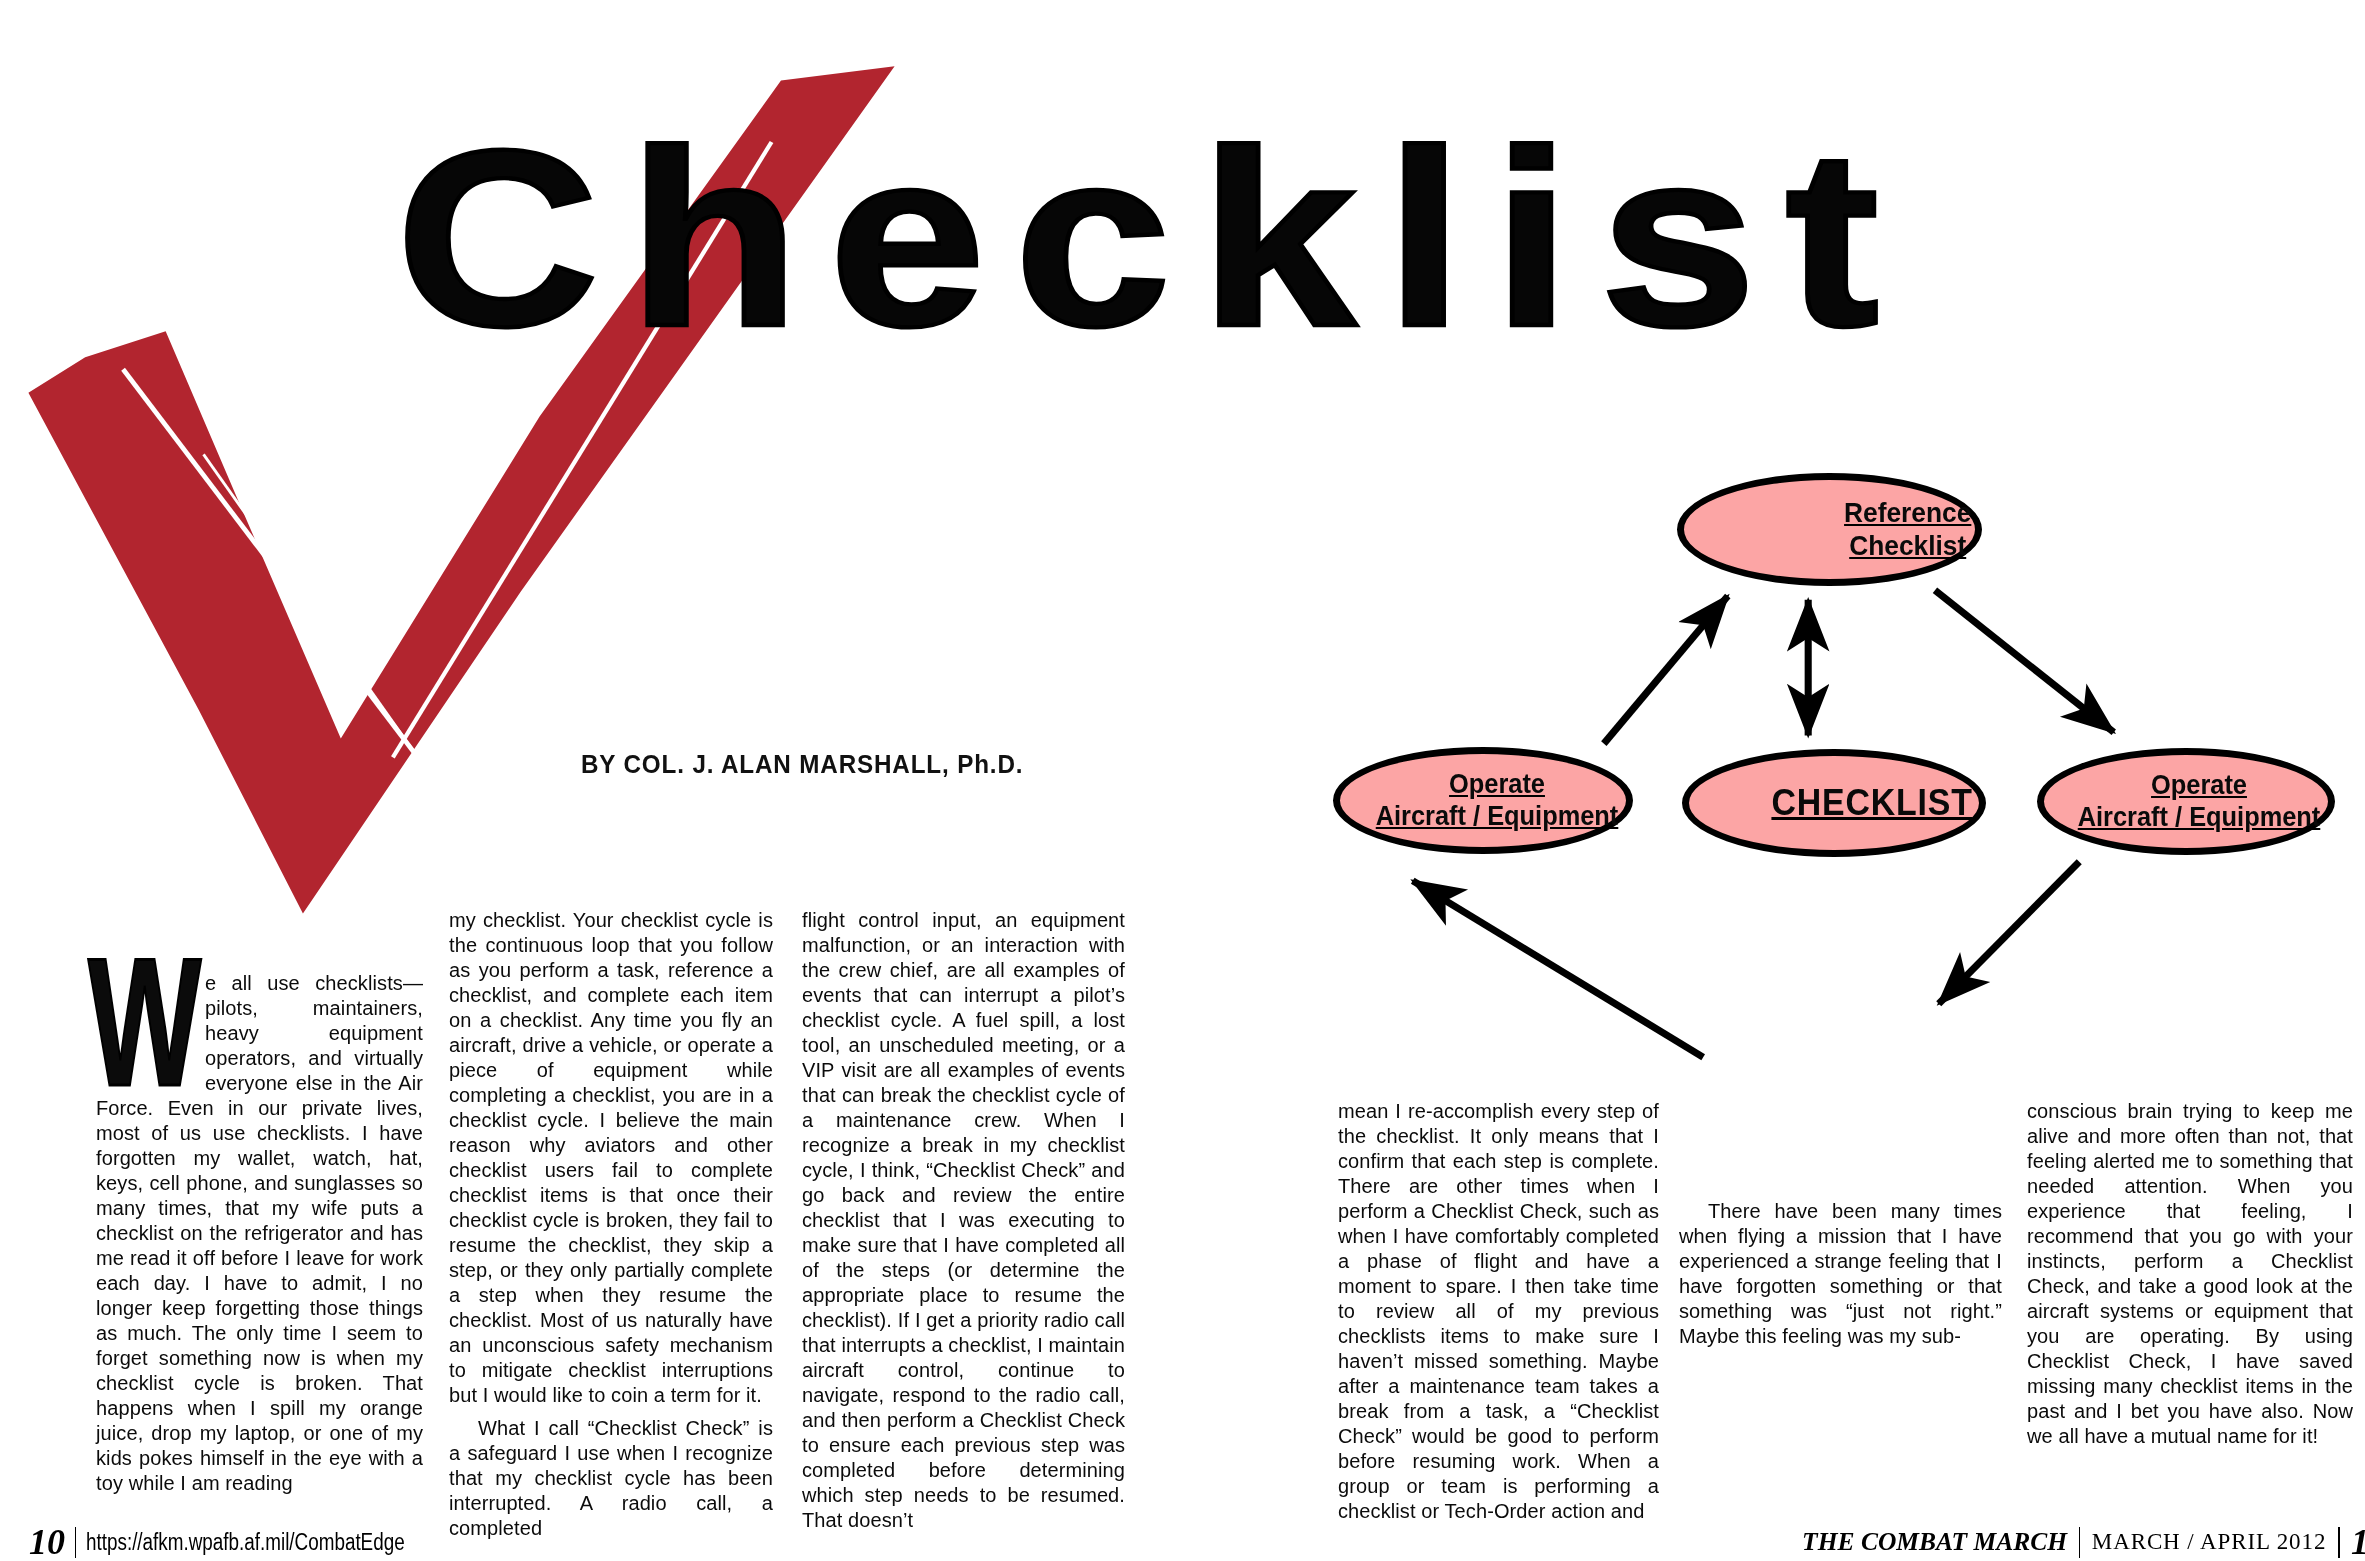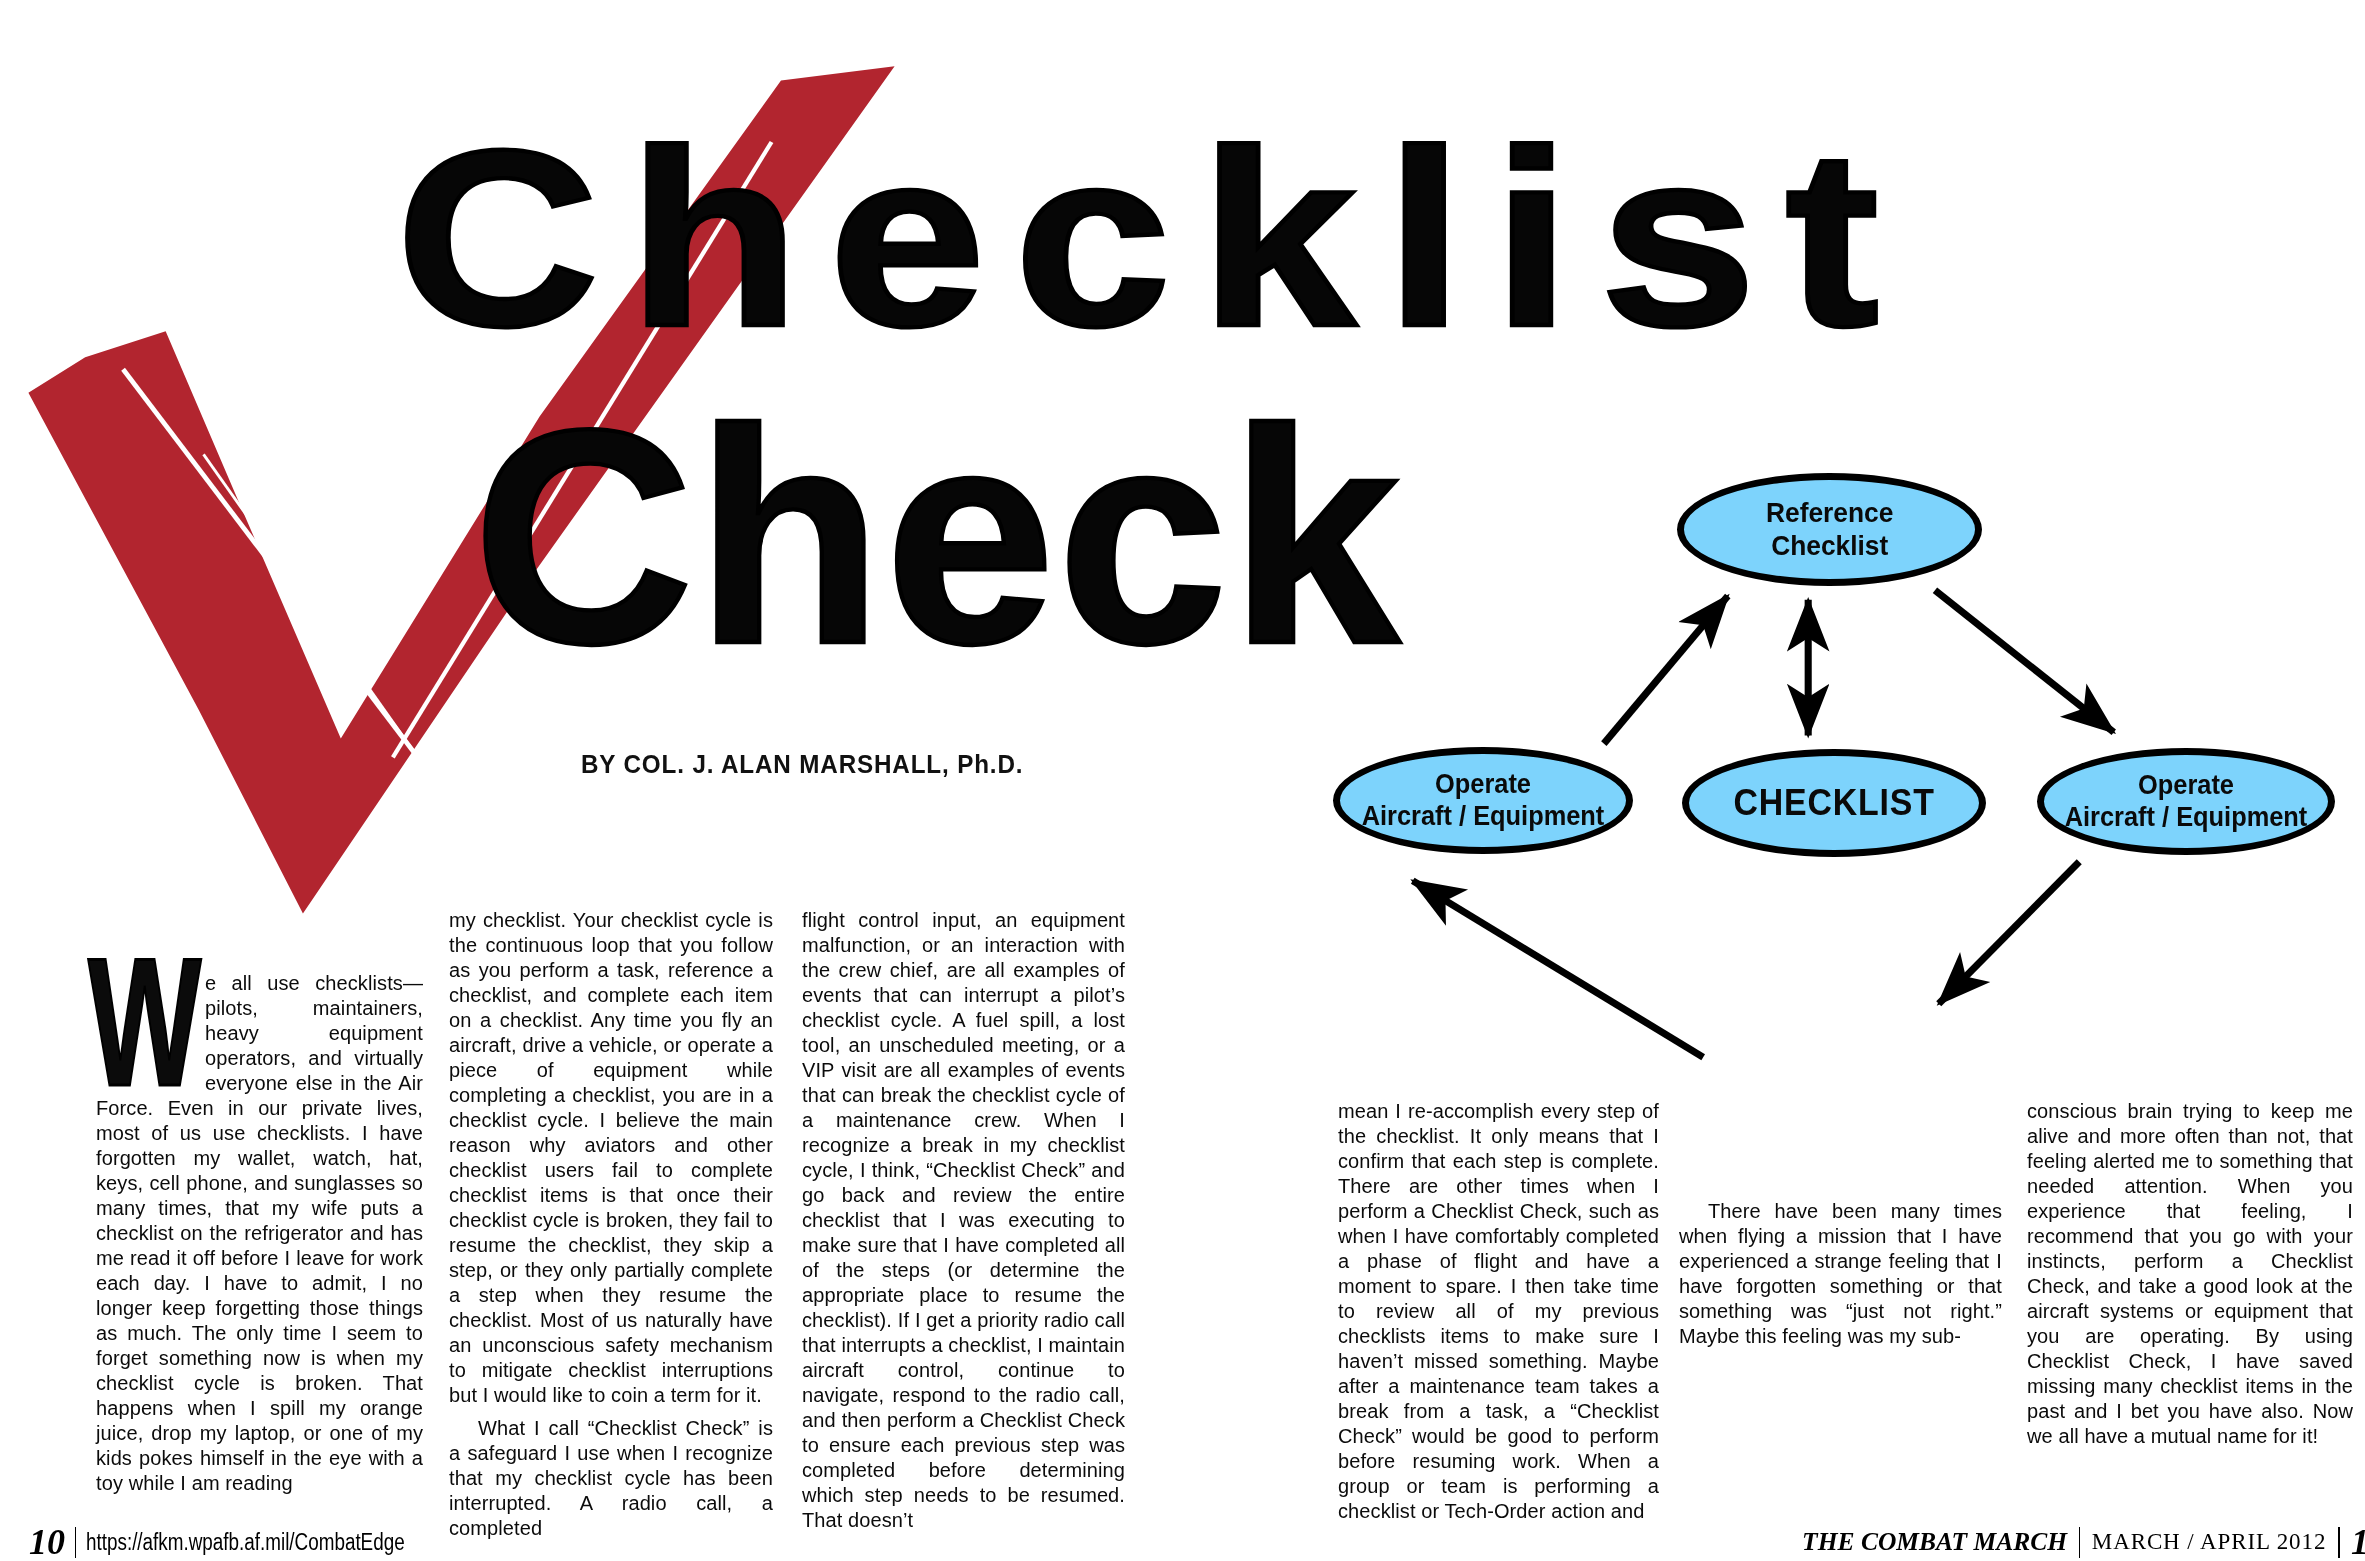--- a/index.html
+++ b/index.html
@@ -17,22 +17,22 @@
   
   .col{position:absolute;z-index:2;text-align:justify;font-size:20px;line-height:25px;
        letter-spacing:0.1px;color:#0b0b0b;}
   .col p{margin:8px;}
   .col p.indent{text-indent:29px;}
   .dropcap{float:left;width:117px;height:129px;font-weight:700;font-size:182px;line-height:142px;
            transform:scaleX(.66);transform-origin:left top;position:relative;top:-12.3px;
            -webkit-text-stroke:2.8px #000;}
   
   .arrows-svg{position:absolute;left:0;top:0;z-index:3;}
-  .ellipse{position:absolute;z-index:4;border:7.6px solid #000;border-radius:50%;background:#7dd3fc;
-           display:flex;align-items:center;justify-content:center;text-align:center;}
+  .ellipse{position:absolute;z-index:4;border:7.6px solid #000;border-radius:50%;background:#fca5a5;
+           display:flex;align-items:center;justify-content:flex-end;text-align:center;text-decoration:underline;}
   .ellipse .lbl{font-weight:700;transform:scaleX(.94);line-height:1.15;color:#0a0a0a;}
   .el-top{left:1677px;top:473px;width:291px;height:99px;}
   .el-left{left:1333px;top:747px;width:286px;height:93px;}
   .el-center{left:1682px;top:749px;width:290px;height:94px;}
   .el-right{left:2037px;top:748px;width:284px;height:93px;}
   .el-bottom{left:1685px;top:1021px;width:283px;height:88px;}
   .lbl-med{font-size:28px;}
   .lbl-big{font-size:36px;letter-spacing:0.9px;}
   
   .footL{position:absolute;left:29px;top:1521px;z-index:2;display:flex;align-items:center;gap:9.5px;}
@@ -49,21 +49,20 @@
 <div class="page">
 
   <svg class="checkmark-svg" width="994" height="994" viewBox="0 0 2100 2100" aria-hidden="true">
     <polygon points="60,830 180,755 350,700 500,1050 720,1560 1140,880 1650,170 1890,140 1100,1250 640,1930 420,1500" fill="#b2252f"></polygon>
     <line x1="260" y1="780" x2="1080" y2="1860" stroke="#ffffff" stroke-width="10"></line>
     <line x1="1630" y1="300" x2="830" y2="1600" stroke="#ffffff" stroke-width="9"></line>
     <line x1="430" y1="960" x2="1010" y2="1780" stroke="#ffffff" stroke-width="6"></line>
   </svg>
 
   <div class="title t1">Checklist</div>
-  <div class="title t2">Check</div>
   <div class="byline">BY COL. J. ALAN MARSHALL, Ph.D.</div>
 
   <div class="col" style="left:88px;top:963px;width:343px;">
     <span class="dropcap">W</span>
     <p>e all use checklists—pilots, maintainers, heavy equipment operators, and virtually everyone else in the Air Force. Even in our private lives, most of us use checklists. I have forgotten my wallet, watch, hat, keys, cell phone, and sunglasses so many times, that my wife puts a checklist on the refrigerator and has me read it off before I leave for work each day. I have to admit, I no longer keep forgetting those things as much. The only time I seem to forget something now is when my checklist cycle is broken. That happens when I spill my orange juice, drop my laptop, or one of my kids pokes himself in the eye with a toy while I am reading</p>
   </div>
   <div class="col" style="left:441px;top:900px;width:340px;">
     <p>my checklist. Your checklist cycle is the continuous loop that you follow as you perform a task, reference a checklist, and complete each item on a checklist. Any time you fly an aircraft, drive a vehicle, or operate a piece of equipment while completing a checklist, you are in a checklist cycle. I believe the main reason why aviators and other checklist users fail to complete checklist items is that once their checklist cycle is broken, they fail to resume the checklist, they skip a step, or they only partially complete a step when they resume the checklist. Most of us naturally have an unconscious safety mechanism to mitigate checklist interruptions but I would like to coin a term for it.</p>
     <p class="indent">What I call “Checklist Check” is a safeguard I use when I recognize that my checklist cycle has been interrupted. A radio call, a completed</p>
   </div>

